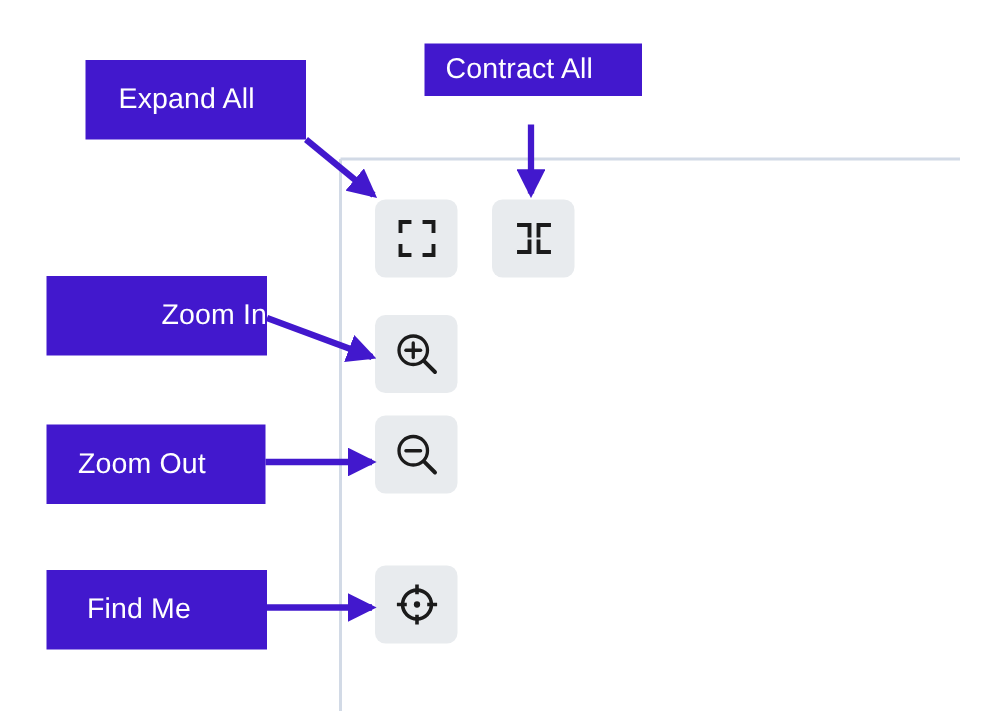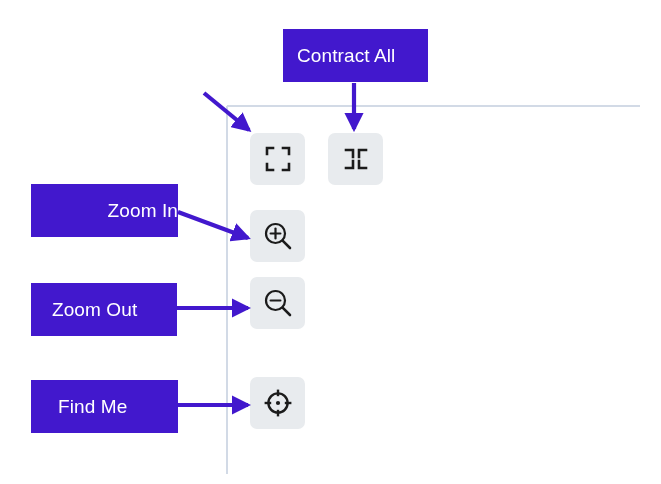--- a/index.html
+++ b/index.html
@@ -68,21 +68,21 @@
     align-items: center;
     box-sizing: border-box;
     font-size: 19px;
     line-height: 1;
     letter-spacing: 0.1px;
     white-space: nowrap;
   }
   .callout span { display: block; }
 
   #callout-expand   { left: 57px;  top: 40px;  width: 147px; height: 53px; padding-left: 22px; }
-  #callout-contract { left: 283px; top: 29px;  width: 145px; height: 53px; padding-left: 14px; align-items: center; }
+  #callout-contract { left: 283px; top: 29px;  width: 145px; height: 35px; padding-left: 14px; align-items: center; }
   #callout-zoom-in  { left: 31px;  top: 184px; width: 147px; height: 53px; padding-left: 30px; justify-content: flex-end; }
   #callout-zoom-out { left: 31px;  top: 283px; width: 146px; height: 53px; padding-left: 21px; }
   #callout-find-me  { left: 31px;  top: 380px; width: 147px; height: 53px; padding-left: 27px; }
 
   
   #arrows {
     position: absolute;
     left: 0;
     top: 0;
     width: 661px;
@@ -157,20 +157,23 @@
           <line x1="16" y1="2.6" x2="16" y2="9.2" stroke-linecap="butt"></line>
           <line x1="16" y1="22.8" x2="16" y2="29.4" stroke-linecap="butt"></line>
           <line x1="2.6" y1="16" x2="9.2" y2="16" stroke-linecap="butt"></line>
           <line x1="22.8" y1="16" x2="29.4" y2="16" stroke-linecap="butt"></line>
         </g>
         <circle cx="16" cy="16" r="2.1" fill="#1b1b1b"></circle>
       </svg>
     </span>
   </div>
 
+  <div class="callout" id="callout-expand">
+    <span>Expand All</span>
+  </div>
 
   <div class="callout" id="callout-contract">
     <span>Contract All</span>
   </div>
 
   <div class="callout" id="callout-zoom-in">
     <span>Zoom In</span>
   </div>
 
   <div class="callout" id="callout-find-me">

